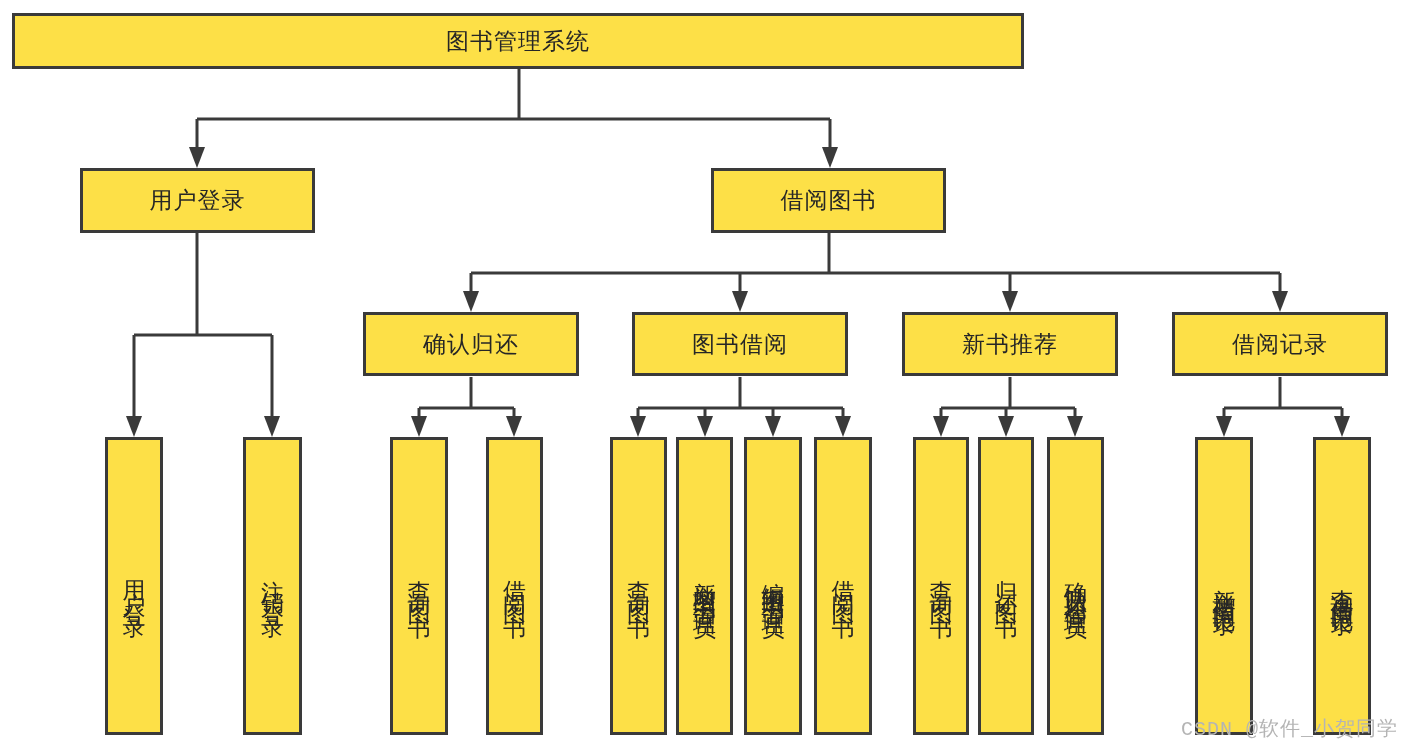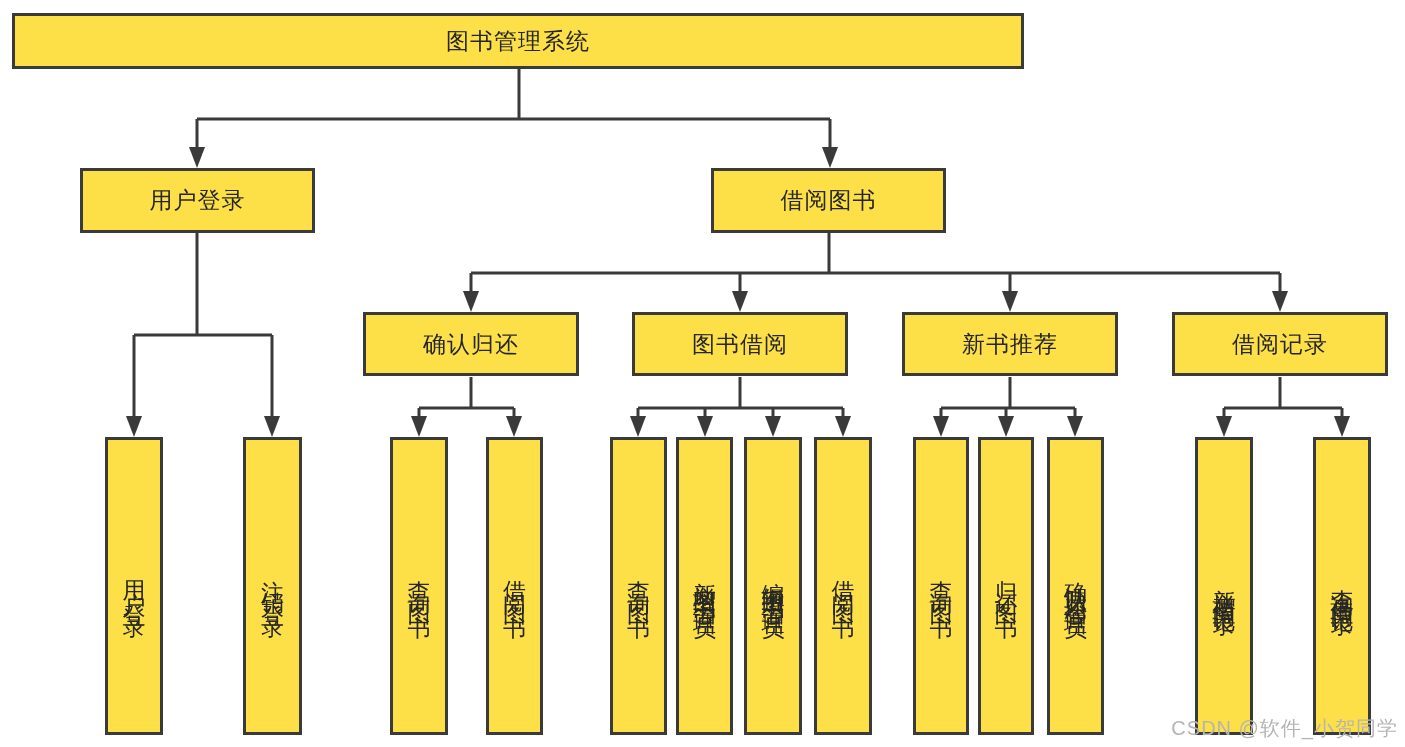--- a/index.html
+++ b/index.html
@@ -17,21 +17,21 @@
   .box-h span {
     font-size:23px; letter-spacing:1px; color:#262626; white-space:nowrap;
   }
   .box-v span {
     writing-mode:vertical-rl; text-orientation:mixed;
     font-size:23px; letter-spacing:12px; line-height:1; color:#262626;
   }
   .box-v.tight span { letter-spacing:5px; }
   .watermark {
     position:absolute; right:7px; bottom:5px; z-index:5;
-    font-size:20px; color:#b4b4b4; letter-spacing:1px; white-space:nowrap;
+    font-size:20px; color:#b4b4b4; letter-spacing:1px; white-space:nowrap;font-family:Liberation Mono, monospace;
   }
 </style>
 </head>
 <body>
 
 <div id="stage">
 
   <svg class="connectors" width="1405" height="747" viewBox="0 0 1405 747">
     <g stroke="#3a3a3a" stroke-width="3" fill="none">
       <path d="M519 69 V119 M197 119 H830 M197 119 V152 M830 119 V152"></path>

